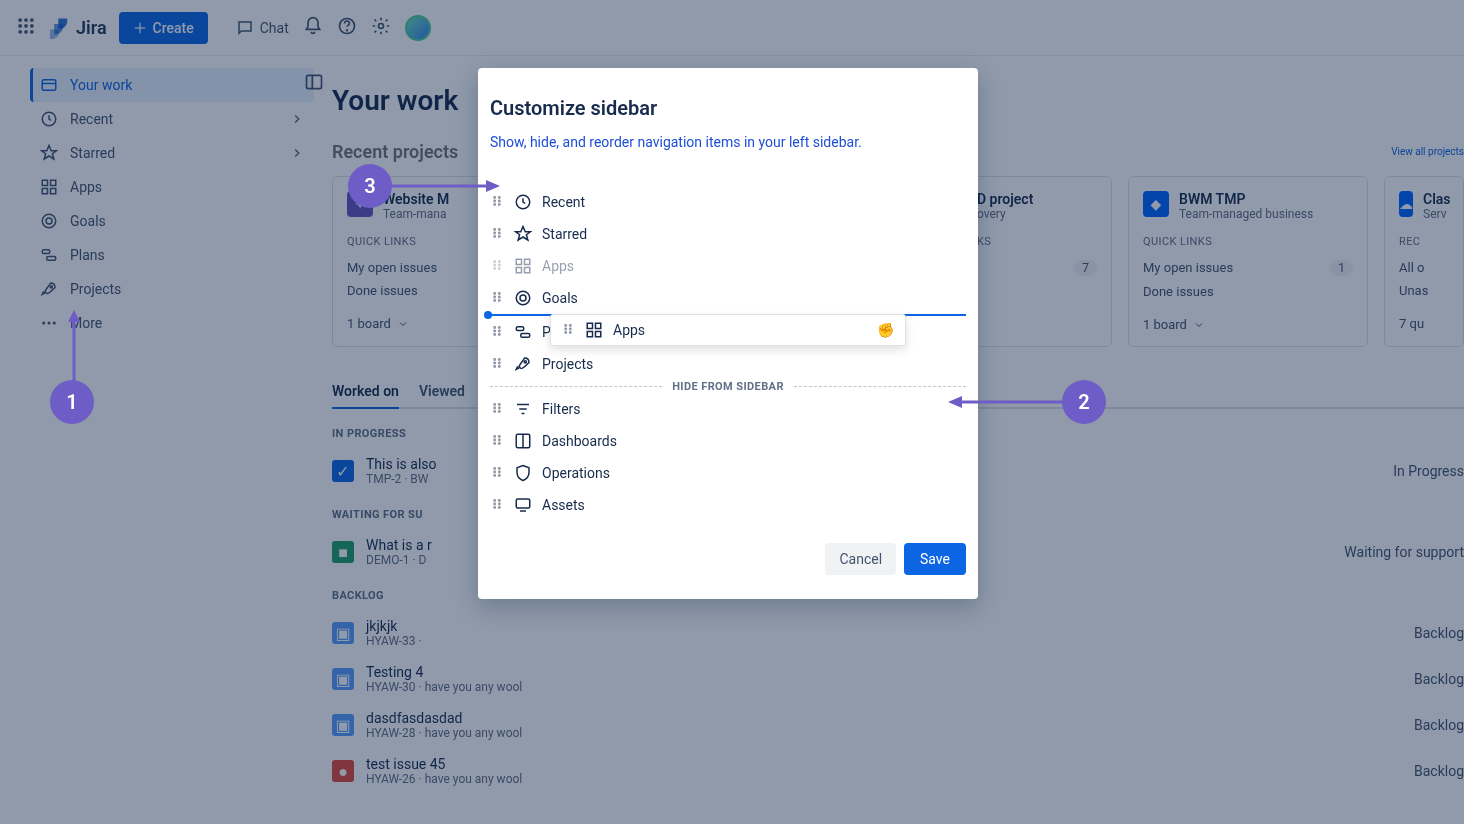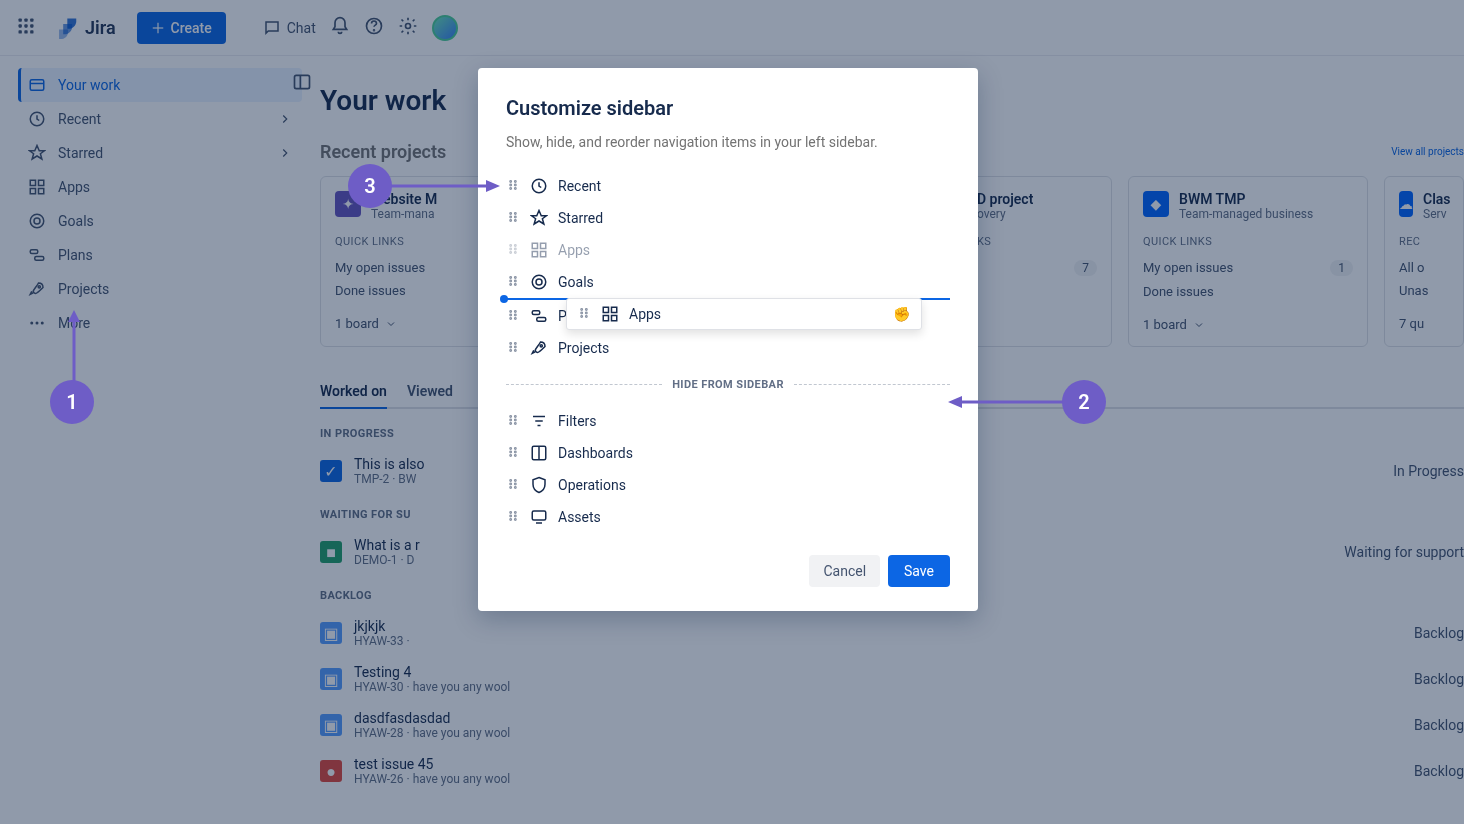--- a/index.html
+++ b/index.html
@@ -1,32 +1,32 @@
 <!DOCTYPE html>
 <html><head>
 <meta charset="utf-8">
 <style>
 * { margin: 0; padding: 0; box-sizing: border-box; font-family: -apple-system, BlinkMacSystemFont, "Segoe UI", Roboto, sans-serif; }
 body { width: 1464px; height: 824px; overflow: hidden; position: relative; background: #fff; }
 
 
-.topnav { height: 56px; display: flex; align-items: center; padding: 0 16px; border-bottom: 1px solid #ebecf0; gap: 21px; }
+.topnav { height: 56px; display: flex; align-items: center; padding: 0 16px; border-bottom: 1px solid #ebecf0; gap: 12px; }
 .topnav .apps-icon { color: #44546f; }
 .topnav .logo { display: flex; align-items: center; gap: 6px; color: #253858; font-weight: 600; font-size: 18px; }
 .topnav .logo svg { color: #0052cc; }
 .search-wrap { flex: 1; display: flex; justify-content: center; }
 .search { width: 690px; height: 36px; background: #f4f5f7; border-radius: 4px; display: flex; align-items: center; padding: 0 12px; color: #7a869a; gap: 8px; }
 .btn-create { background: #0c66e4; color: #fff; border: none; border-radius: 4px; padding: 8px 14px; font-weight: 500; font-size: 14px; display: flex; align-items: center; gap: 6px; cursor: pointer; }
 .topnav-right { display: flex; align-items: center; gap: 14px; margin-left: 16px; }
 .topnav-right .icon-btn { color: #44546f; cursor: pointer; }
 .chat { display: flex; align-items: center; gap: 6px; font-size: 14px; color: #44546f; }
 .avatar { width: 26px; height: 26px; border-radius: 50%; background: linear-gradient(135deg,#6ee7b7,#3b82f6); border: 2px solid #4bce97; }
 
 
-.body { display: flex; height: calc(100% - 56px); }
+.body { display: flex; height: calc(100% - 56px); margin-left: 12px; }
 .sidebar { width: 320px; padding: 12px 18px; }
 .side-item { display: flex; align-items: center; gap: 12px; padding: 8px 10px; border-radius: 4px; font-size: 14px; color: #44546f; cursor: pointer; }
 .side-item.active { background: #e9f2ff; color: #0c66e4; border-left: 3px solid #0c66e4; padding-left: 7px; }
 .side-item .chev { margin-left: auto; }
 .side-collapse { float: right; margin-top: -30px; margin-right: -10px; color: #44546f; }
 
 .main { flex: 1; padding: 28px 0 0 0; overflow: hidden; }
 h1.page-title { font-size: 28px; font-weight: 600; color: #172b4d; margin-bottom: 24px; }
 
 .section-head { display: flex; align-items: center; justify-content: space-between; margin-bottom: 14px; }
@@ -56,32 +56,32 @@
 .issue-icon.story { background: #22a06b; color: #fff; }
 .issue-icon.sub { background: #579dff; color: #fff; }
 .issue-icon.bug { background: #e2483d; color: #fff; }
 .issue-body { flex: 1; }
 .issue-title { font-size: 14px; color: #172b4d; }
 .issue-meta { font-size: 12px; color: #626f86; }
 .issue-status { font-size: 14px; color: #44546f; }
 
 
 .overlay { position: absolute; inset: 0; background: rgba(9,30,66,.45); }
-.modal { position: absolute; left: 478px; top: 68px; width: 500px; background: #fff; border-radius: 4px; padding: 28px 28px 24px; box-shadow: 0 8px 24px rgba(9,30,66,.25); }
+.modal { position: absolute; left: 478px; top: 68px; width: 500px; background: #fff; border-radius: 4px; padding: 28px 12px 24px; box-shadow: 0 8px 24px rgba(9,30,66,.25); }
 .modal h2 { font-size: 20px; font-weight: 600; color: #172b4d; margin-bottom: 14px; }
-.modal-desc { font-size: 14px; color: #737373; margin-bottom: 20px; }
+.modal-desc { font-size: 14px; color: #1d4ed8; margin-bottom: 36px; }
 .drag-item { display: flex; align-items: center; gap: 10px; padding: 7px 0; font-size: 14px; color: #172b4d; }
 .drag-item.faded { opacity: .45; }
 .drag-handle { color: #8993a4; cursor: grab; }
 .dragging-row { position: relative; }
 .drop-line { height: 2px; background: #0c66e4; margin: 0 0 0 0; position: relative; }
 .drop-line::before { content: ""; position: absolute; left: -6px; top: -3px; width: 8px; height: 8px; border-radius: 50%; background: #0c66e4; }
 .float-item { position: absolute; left: 60px; top: -2px; width: 356px; height: 32px; background: #fff; border: 1px solid #dfe1e6; border-radius: 3px; box-shadow: 0 4px 10px rgba(0,0,0,.12); display: flex; align-items: center; gap: 10px; padding: 0 10px; font-size: 14px; color: #172b4d; }
 .grab-cursor { margin-left: auto; color: #626f86; }
-.hide-sep { display: flex; align-items: center; gap: 10px; margin: 14px 0; }
+.hide-sep { display: flex; align-items: center; gap: 10px; margin: 0 0; }
 .hide-sep .line { flex: 1; border-top: 1px dashed #c1c7d0; }
 .hide-sep .txt { font-size: 11px; font-weight: 700; color: #626f86; letter-spacing: .4px; }
 .modal-foot { display: flex; justify-content: flex-end; gap: 8px; margin-top: 22px; }
 .btn-cancel { background: #f1f2f4; border: none; padding: 8px 14px; border-radius: 4px; font-size: 14px; color: #44546f; cursor: pointer; }
 .btn-save { background: #0c66e4; color: #fff; border: none; padding: 8px 16px; border-radius: 4px; font-size: 14px; cursor: pointer; }
 
 
 .callout { position: absolute; width: 44px; height: 44px; border-radius: 50%; background: #6e5dc6; color: #fff; display: flex; align-items: center; justify-content: center; font-size: 20px; font-weight: 600; z-index: 50; }
 .arrow { position: absolute; z-index: 49; }
 .arrow line { stroke: #6e5dc6; stroke-width: 3; }

